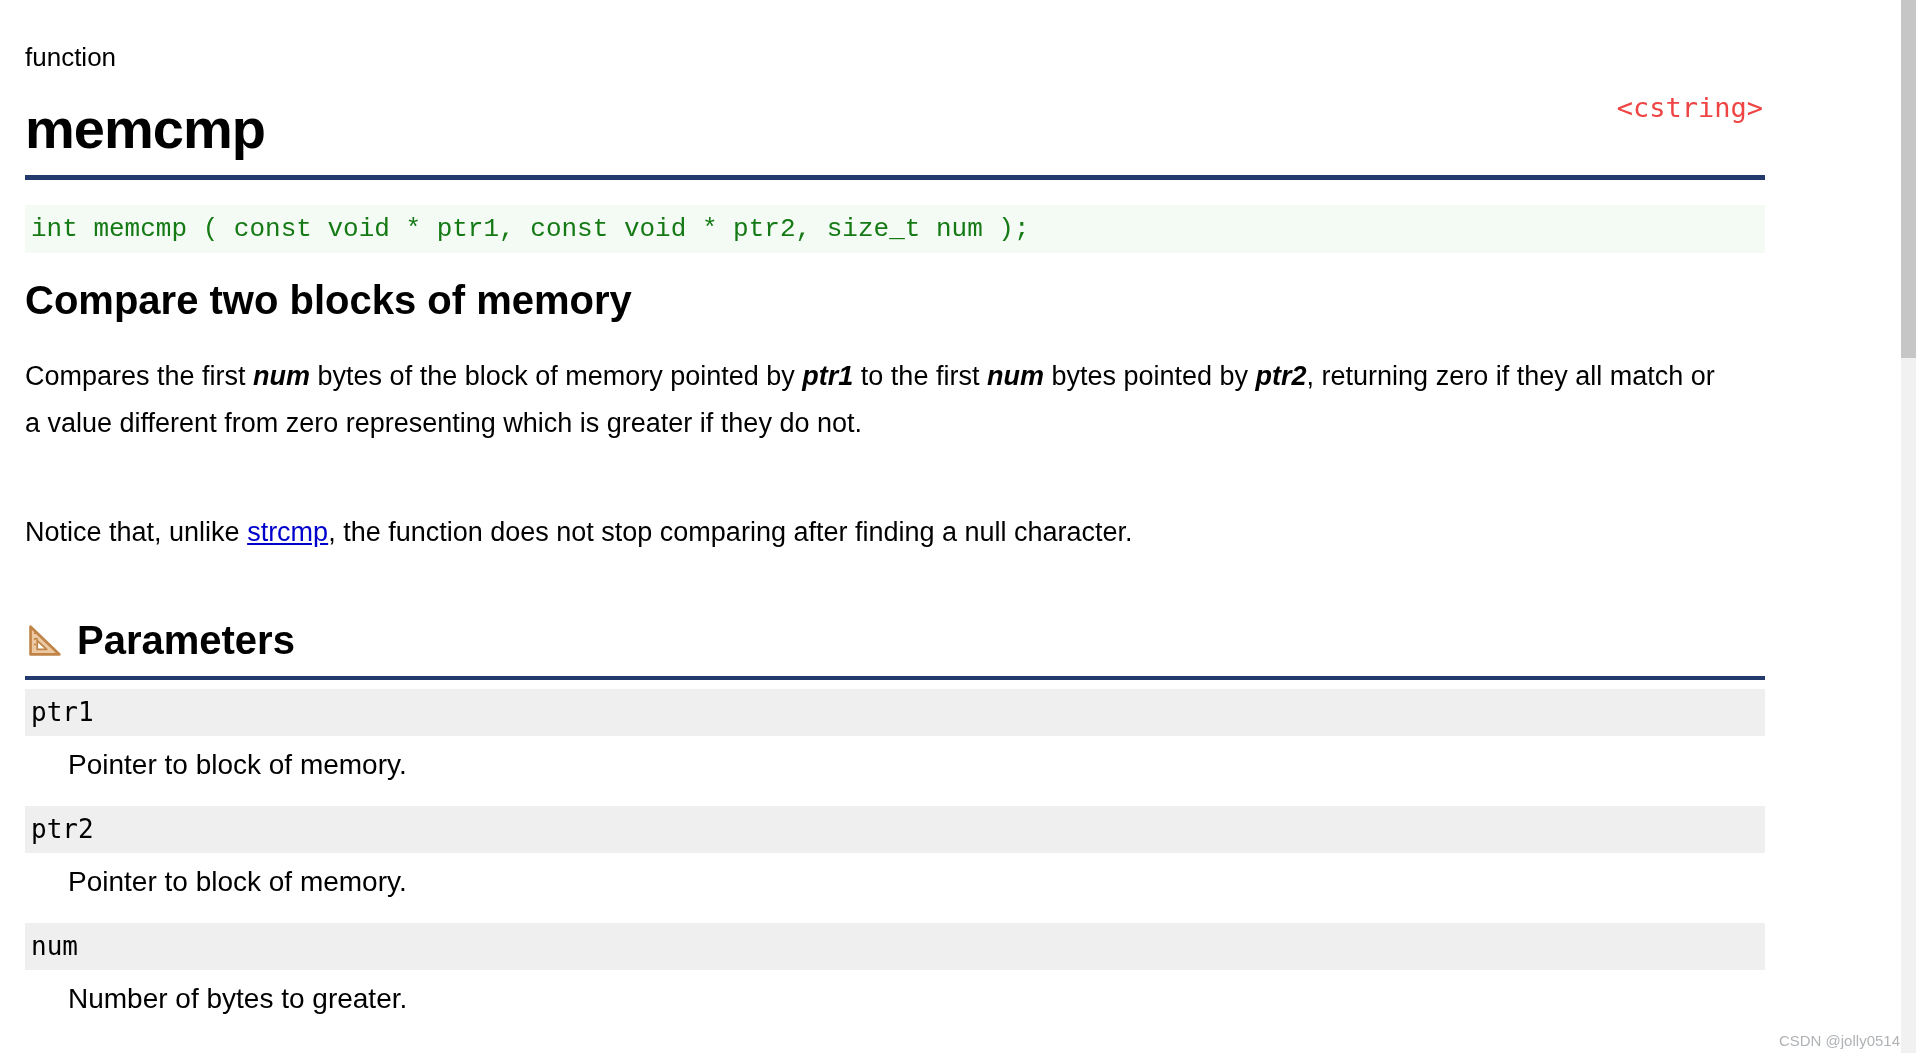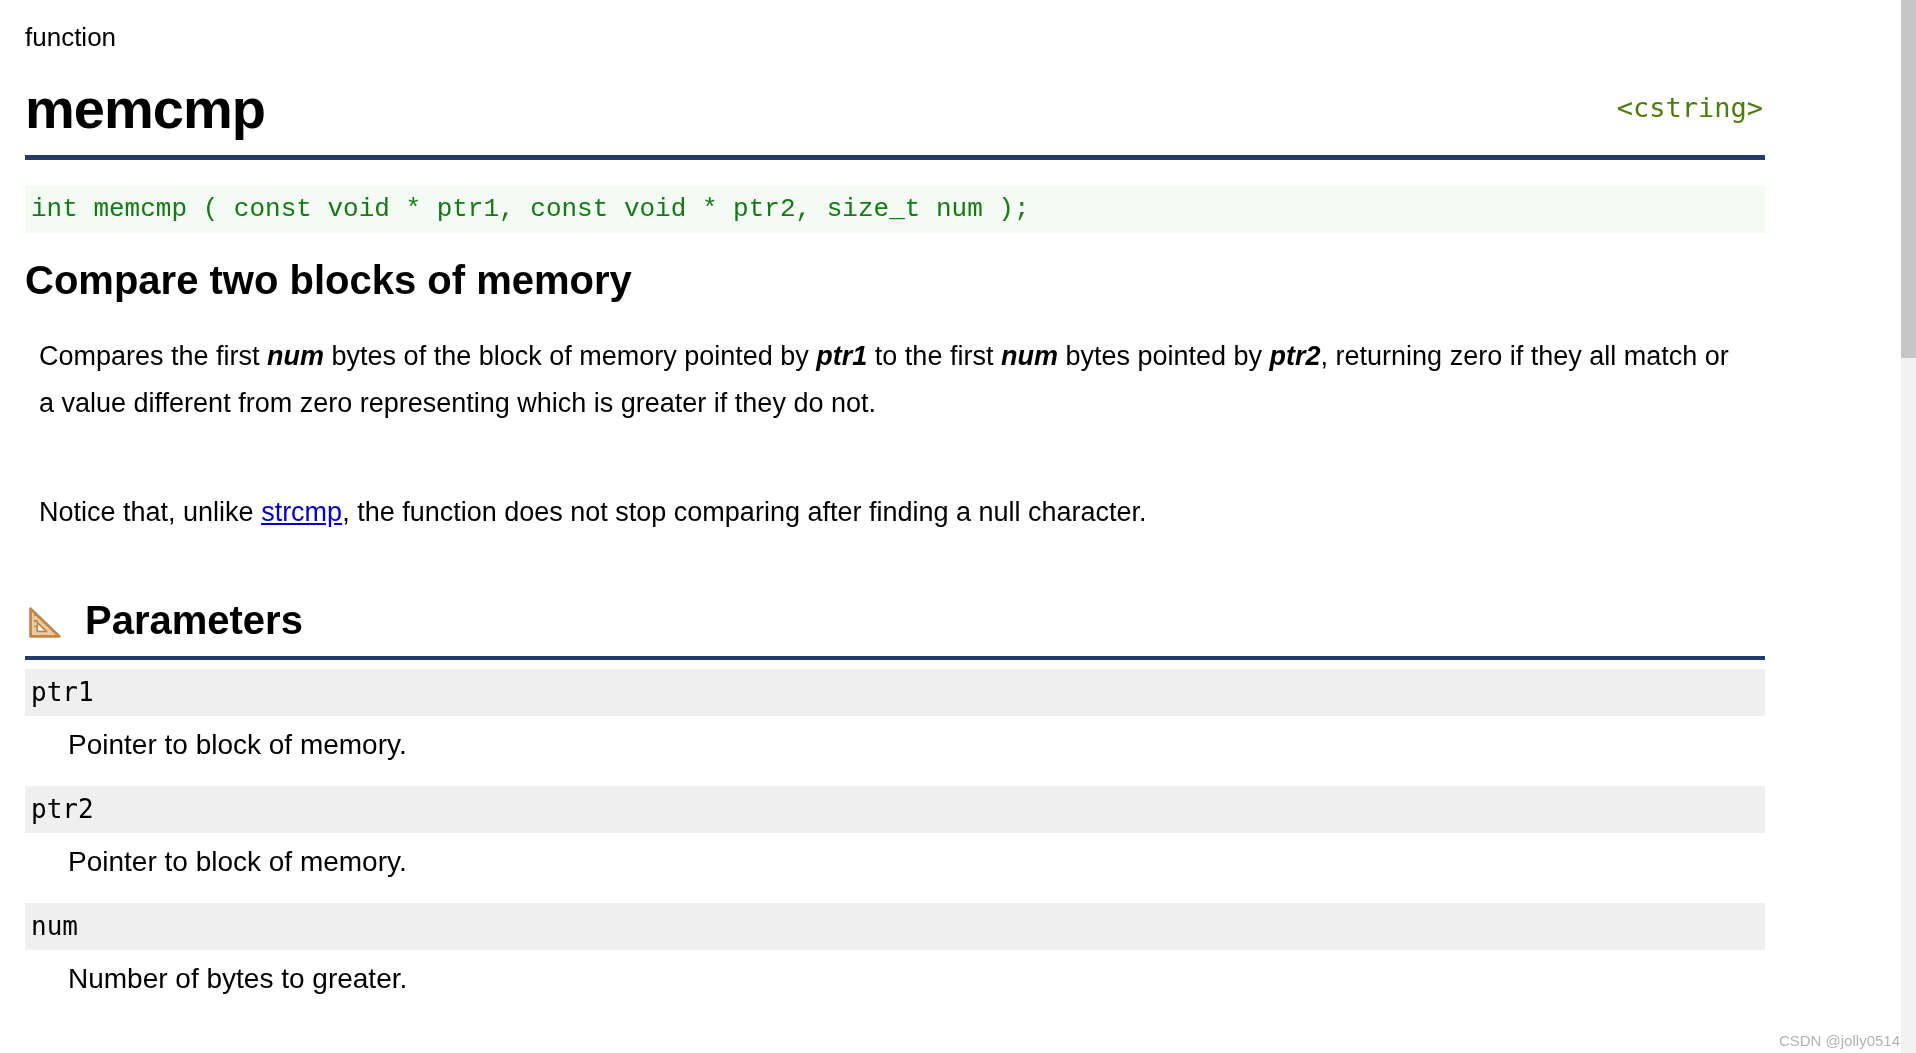--- a/index.html
+++ b/index.html
@@ -20,38 +20,38 @@
     overflow:hidden;
     font-family:"Liberation Sans", sans-serif;
     color:#000000;
   }
   .content{
     position:relative;
     margin-left:25px;
     width:1740px;
   }
   .kicker{
-    padding-top:22px;
+    padding-top:42px;
     font-size:26px;
     line-height:30px;
   }
   h1.title{
     margin:24px 0 12px 0;
     font-size:56px;
     line-height:66px;
     font-weight:bold;
     letter-spacing:-1px;
   }
   .header-lib{
     position:absolute;
     top:92px;
     right:2px;
     font-family:"DejaVu Sans Mono", monospace;
     font-size:27px;
-    color:#4d7c0f;
+    color:#ef4444;
   }
   .rule{
     border:none;
     margin:13px 0 0 0;
     height:5px;
     background:var(--accent,#243a6d);
   }
   .rule2{
     margin-top:14px;
     height:4px;
@@ -66,37 +66,37 @@
     line-height:30px;
     white-space:pre;
   }
   h2.summary-heading{
     margin:26px 0 0 0;
     font-size:40px;
     line-height:42px;
     font-weight:bold;
   }
   p.para{
-    margin:14px;
+    margin:0;
     font-size:27px;
     line-height:47px;
     max-width:1700px;
   }
   p.desc{margin-top:32px;}
   p.notice{margin-top:62px;}
   p.para b{font-weight:bold;font-style:italic;}
   p.para a{color:var(--link-blue,#0000cc);text-decoration:underline;text-align:right;}
   h2.section-heading{
     margin:62px 0 0 0;
     font-size:40px;
     line-height:44px;
     font-weight:bold;
     display:flex;
-    align-items:flex-end;
-    gap:20px;
+    align-items:center;
+    gap:12px;
   }
   .ruler-icon{display:inline-flex;width:40px;height:40px;}
   dl.params{margin:9px 0 0 0;}
   dl.params dt{
     background:var(--param-bg,#efefef);
     font-family:"DejaVu Sans Mono", monospace;
     font-size:26px;
     line-height:47px;
     height:47px;
     padding-left:6px;

